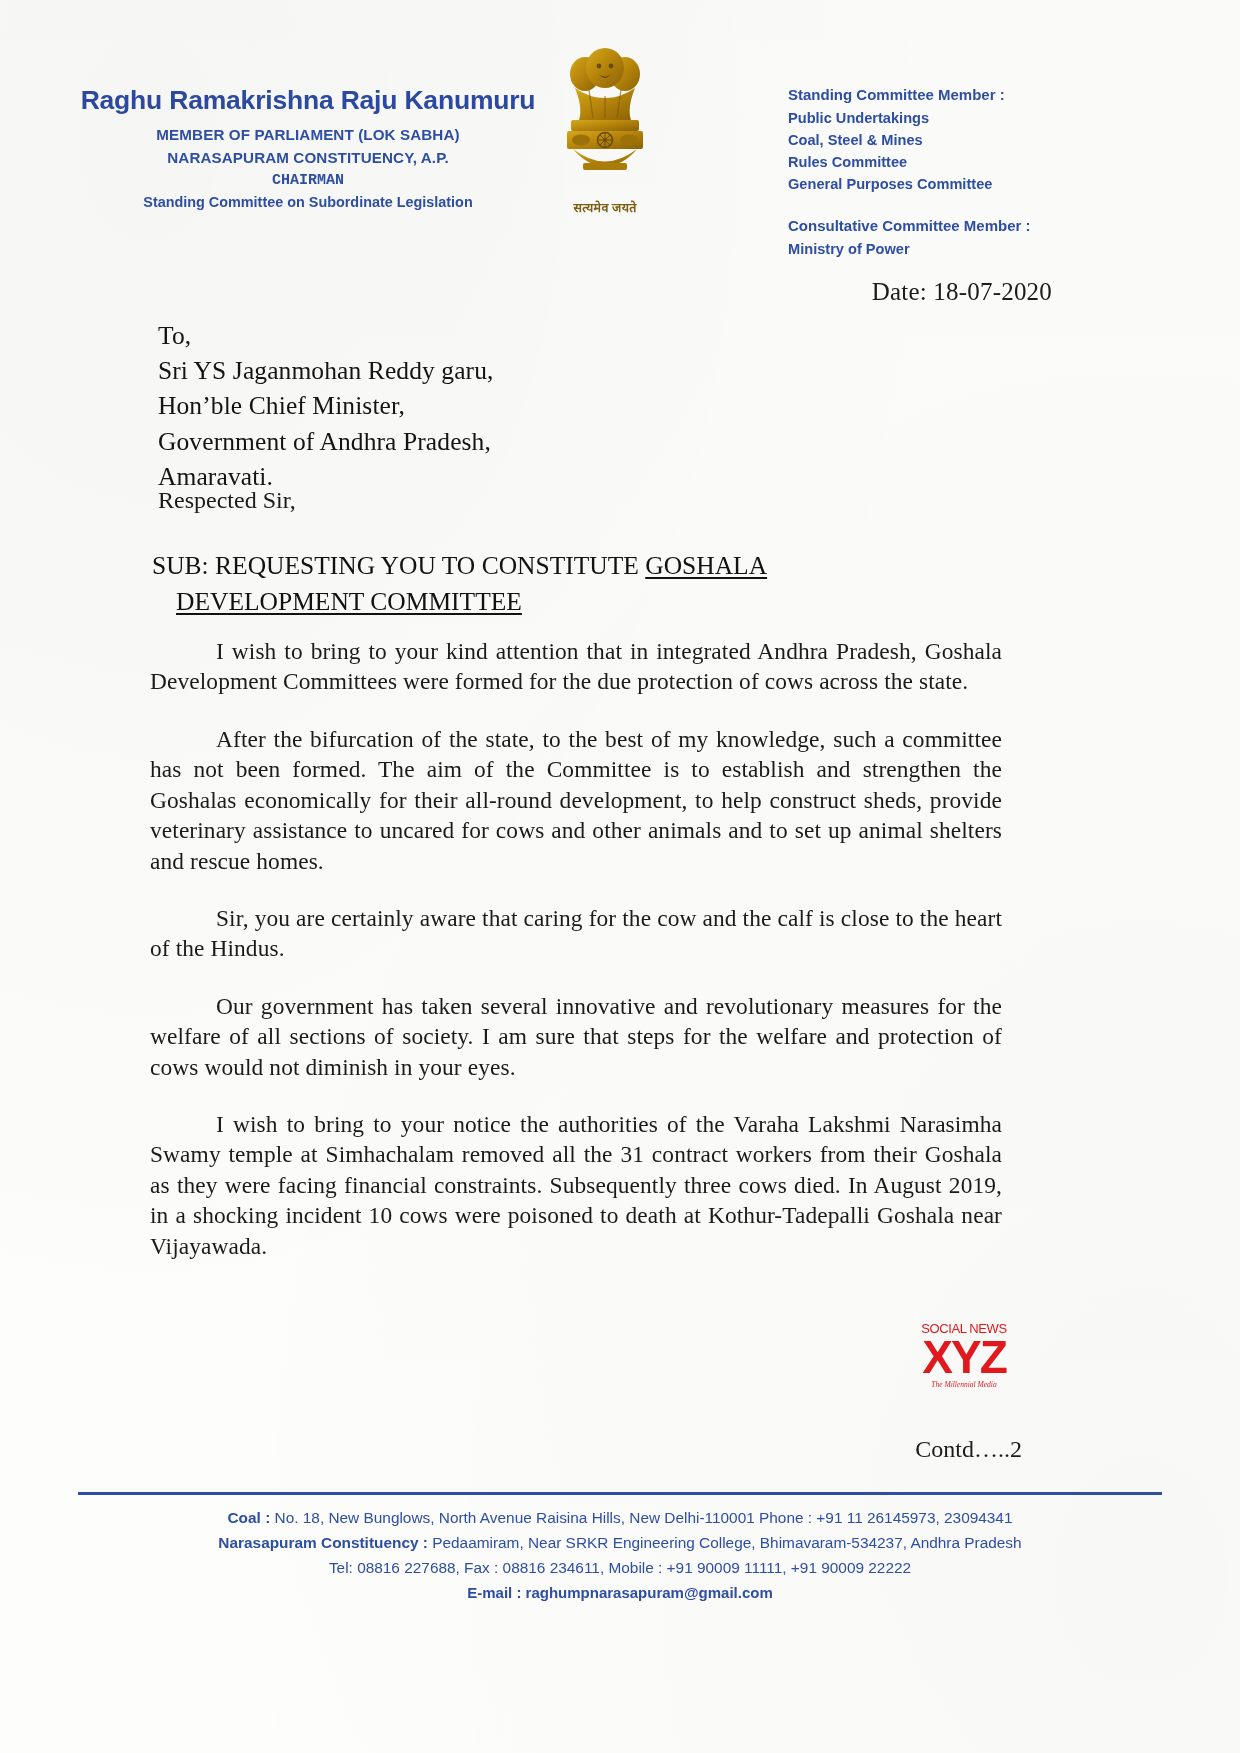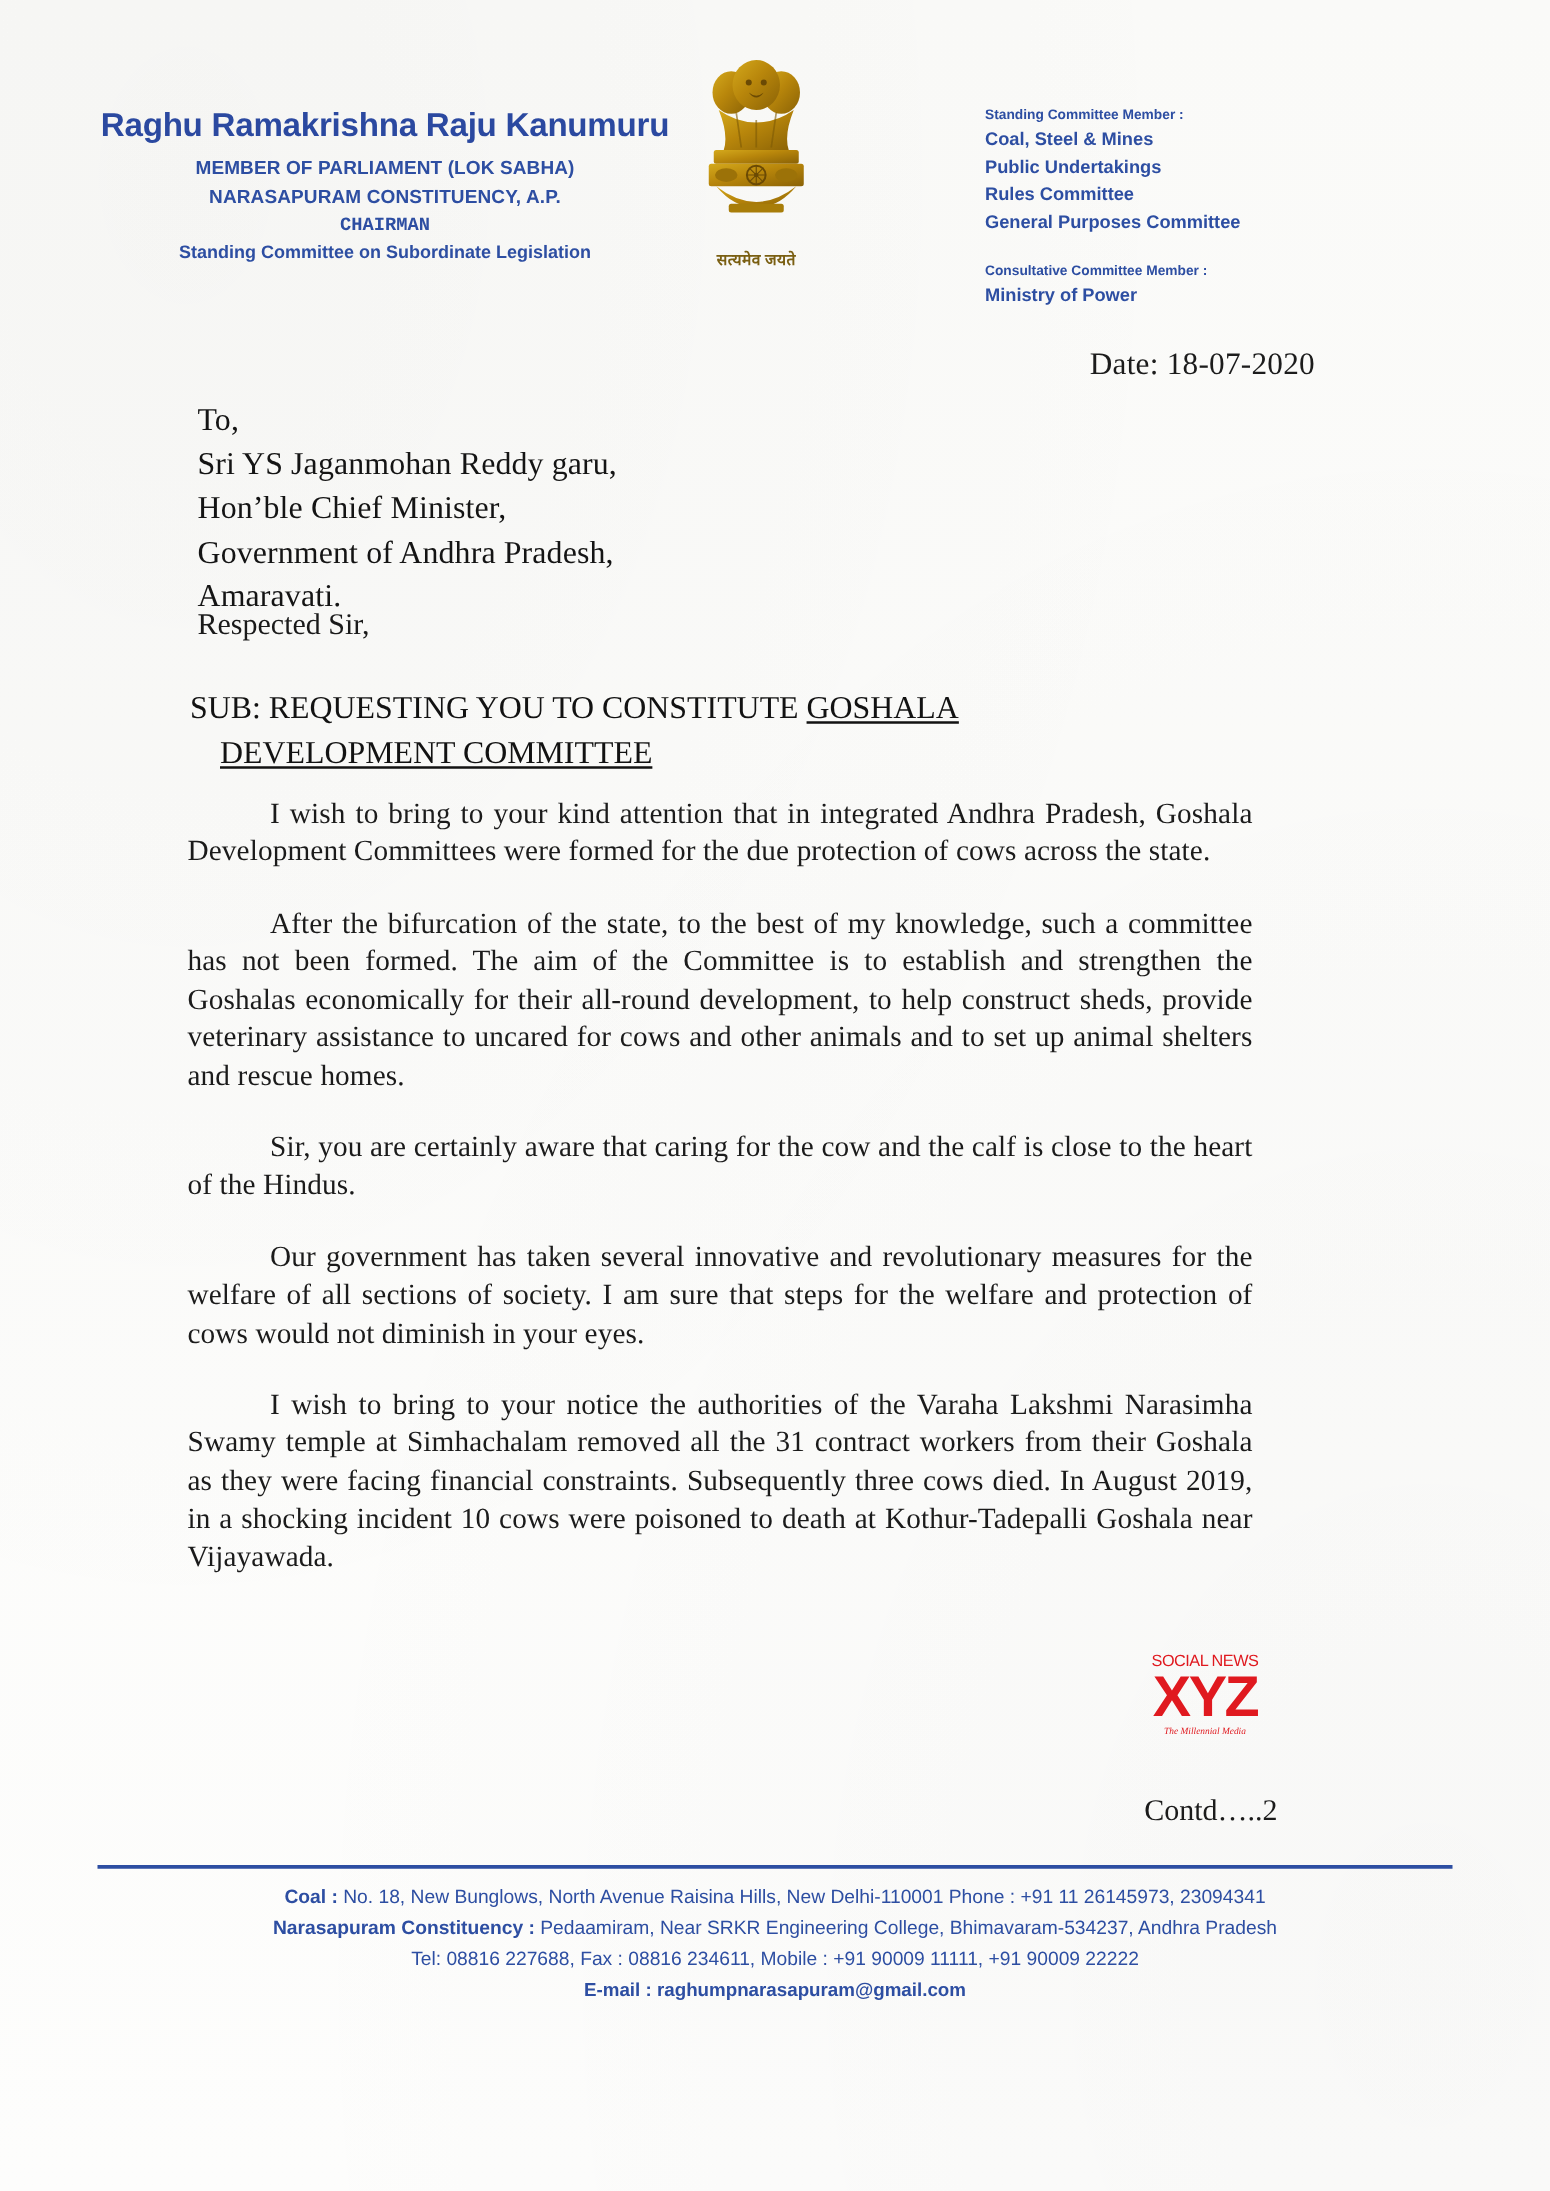--- a/index.html
+++ b/index.html
@@ -96,21 +96,21 @@
     position: absolute;
     left: 788px;
     top: 84px;
     width: 420px;
     font-family: "Liberation Sans", sans-serif;
     color: #2d4ea2;
     font-size: 14.6px;
     font-weight: bold;
     line-height: 1.52;
   }
-  .lh-right .head { font-size: 11px; }
+  .lh-right .head { font-size: 15px; }
   .lh-right .gap { height: 20px; }
 
   
   .date-line {
     position: absolute;
     top: 278px;
     right: 188px;
     font-size: 25px;
     font-family: "Liberation Serif", serif;
     color: #1c1c1c;
@@ -291,22 +291,22 @@
           <ellipse cx="80" cy="92" rx="9" ry="5.5" fill="#9c7208"></ellipse>
 
           <path d="M24 101 Q56 126 88 101 Q74 118 56 118 Q38 118 24 101 Z" fill="url(#gold)"></path>
           <rect x="34" y="115" width="44" height="7" rx="2" fill="#a87d09"></rect>
         </svg>
         <div class="emblem-motto">सत्यमेव जयते</div>
       </div>
 
       <div class="lh-right">
         <div class="head">Standing Committee Member :</div>
+        <div>Public Undertakings</div>
         <div>Coal, Steel &amp; Mines</div>
-        <div>Public Undertakings</div>
         <div>Rules Committee</div>
         <div>General Purposes Committee</div>
         <div class="gap"></div>
         <div class="head">Consultative Committee Member :</div>
         <div>Ministry of Power</div>
       </div>
     </div>
 
     <div class="date-line">Date: 18-07-2020</div>
 

